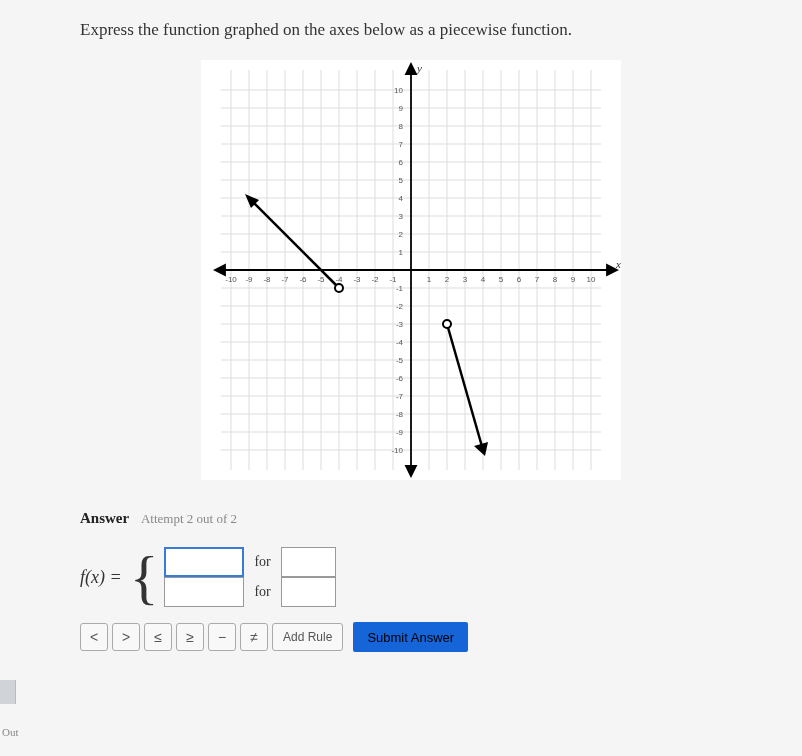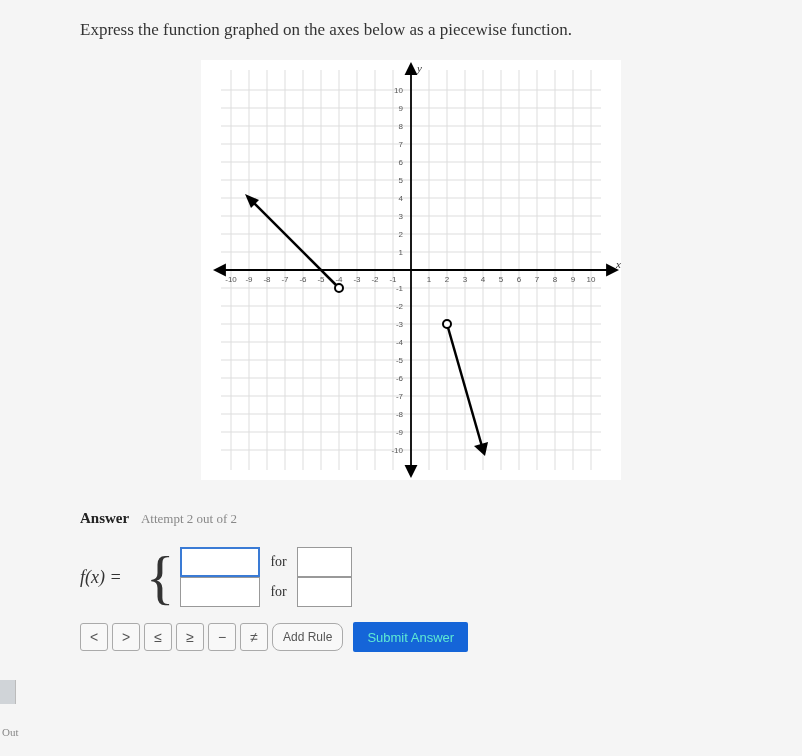--- a/index.html
+++ b/index.html
@@ -54,21 +54,21 @@
     }
     .function-row {
       display: flex;
       align-items: center;
       margin-bottom: 15px;
     }
     .fx {
       font-style: italic;
       font-size: 18px;
       color: #333;
-      margin-right: 24px;
+      margin-right: 8px;
       font-family: 'Times New Roman', serif;
     }
     .brace {
       font-size: 60px;
       font-weight: 100;
       color: #333;
       line-height: 0.8;
       margin-right: 6px;
       font-family: 'Times New Roman', serif;
     }
@@ -119,28 +119,28 @@
       border-radius: 3px;
     }
     .text-btn {
       height: 28px;
       border: 1px solid #aaa;
       background: #f8f8f8;
       padding: 0 10px;
       font-size: 12px;
       color: #555;
       cursor: pointer;
-      border-radius: 8px;
+      border-radius: 3px;
       display: flex;
       align-items: center;
     }
     .submit-btn {
       height: 30px;
       background: #1565d8;
-      color: #5eead4;
+      color: #000000;
       border: none;
       padding: 0 14px;
       font-size: 13px;
       cursor: pointer;
       border-radius: 2px;
       margin-left: 6px;
     }
     .out-label {
       position: absolute;
       left: 2px;

